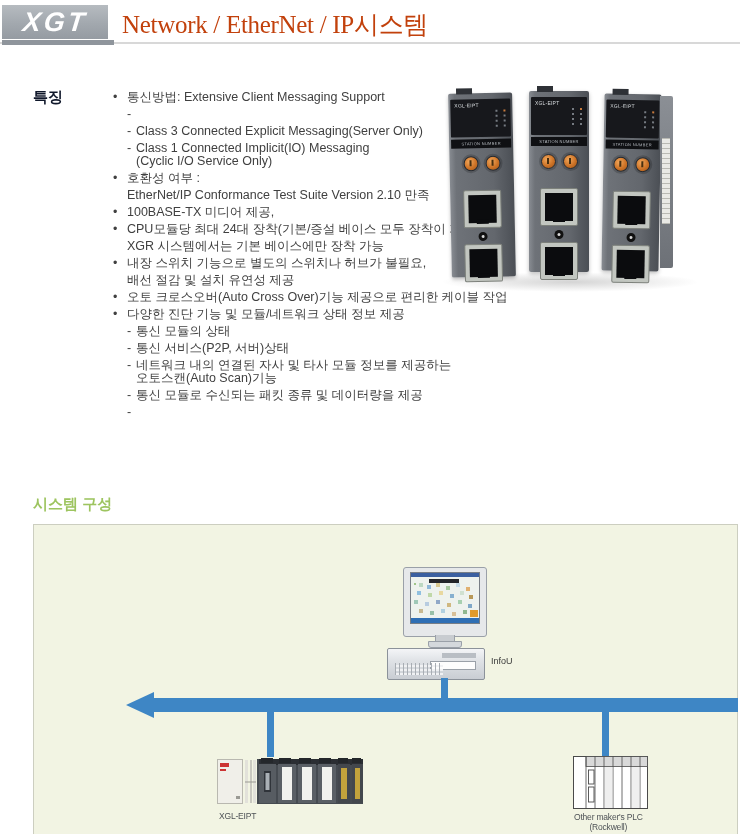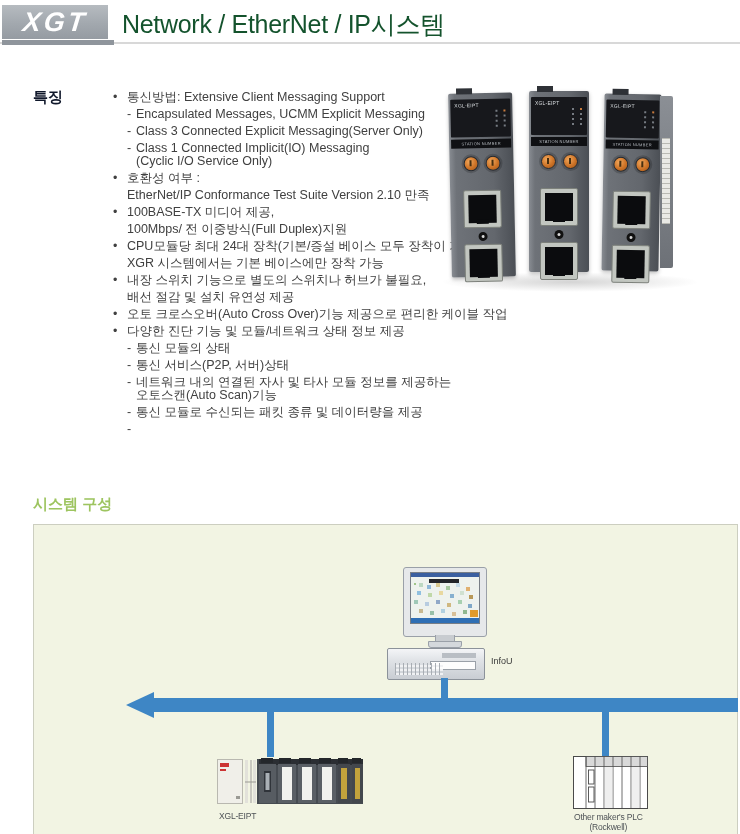--- a/index.html
+++ b/index.html
@@ -7,22 +7,22 @@
         font-family:"Liberation Sans","DejaVu Sans",sans-serif;color:#3c3c3c;}
 
   
   .logo-box{position:absolute;left:2px;top:5px;width:106px;height:34px;
     background:linear-gradient(180deg,#b6bbc0 0%,#a2a8ae 55%,#959ba2 100%);
     display:flex;align-items:center;justify-content:center;}
   .logo-text{color:#fff;font-weight:bold;font-style:italic;font-size:27px;letter-spacing:3px;
     transform:skewX(-6deg);}
   .header-rule{position:absolute;left:0;top:42px;width:740px;height:2px;background:#d8d8d8;}
   .logo-underline{position:absolute;left:2px;top:40px;width:112px;height:5px;background:#8f959c;}
-  .page-title{position:absolute;left:122px;top:8px;font-size:25px;color:#14532d;
-    font-weight:normal;letter-spacing:-0.3px;}
+  .page-title{position:absolute;left:122px;top:8px;font-size:25px;color:#c2410c;
+    font-weight:normal;letter-spacing:-0.3px;font-family:Liberation Serif, serif;}
 
   
   .features-heading{position:absolute;left:33px;top:88px;font-size:15px;font-weight:bold;color:#0f172a;}
   .features-list{position:absolute;left:113px;top:89px;width:360px;font-size:12.5px;color:#404040;
     white-space:nowrap;}
   .f-row{display:flex;line-height:17px;}
   .f-marker{flex:none;}
   .lv-bullet .f-marker{width:14px;}
   .lv-dash{padding-left:14px;}
   .lv-dash .f-marker{width:9px;}
@@ -135,21 +135,20 @@
   <div class="page-title">Network / EtherNet / IP시스템</div>
 
   <div class="features-heading">특징</div>
   <div class="features-list" id="features-list">
       <div class="f-row lv-bullet">
         <span class="f-marker">•</span>
         <span>통신방법: Extensive Client Messaging Support</span>
       </div>
       <div class="f-row lv-dash">
         <span class="f-marker">-</span>
-        <span>Encapsulated Messages, UCMM Explicit Messaging</span>
       </div>
       <div class="f-row lv-dash">
         <span class="f-marker">-</span>
         <span>Class 3 Connected Explicit Messaging(Server Only)</span>
       </div>
       <div class="f-row lv-dash">
         <span class="f-marker">-</span>
         <span>Class 1 Connected Implicit(IO) Messaging</span>
       </div>
       <div class="f-row lv-cont2">
@@ -160,24 +159,20 @@
         <span class="f-marker">•</span>
         <span>호환성 여부 :</span>
       </div>
       <div class="f-row lv-cont">
         <span class="f-marker"></span>
         <span>EtherNet/IP Conformance Test Suite Version 2.10 만족</span>
       </div>
       <div class="f-row lv-bullet">
         <span class="f-marker">•</span>
         <span>100BASE-TX 미디어 제공,</span>
-      </div>
-      <div class="f-row lv-cont">
-        <span class="f-marker"></span>
-        <span>100Mbps/ 전 이중방식(Full Duplex)지원</span>
       </div>
       <div class="f-row lv-bullet">
         <span class="f-marker">•</span>
         <span>CPU모듈당 최대 24대 장착(기본/증설 베이스 모두 장착이 가능)</span>
       </div>
       <div class="f-row lv-cont">
         <span class="f-marker"></span>
         <span>XGR 시스템에서는 기본 베이스에만 장착 가능</span>
       </div>
       <div class="f-row lv-bullet">

